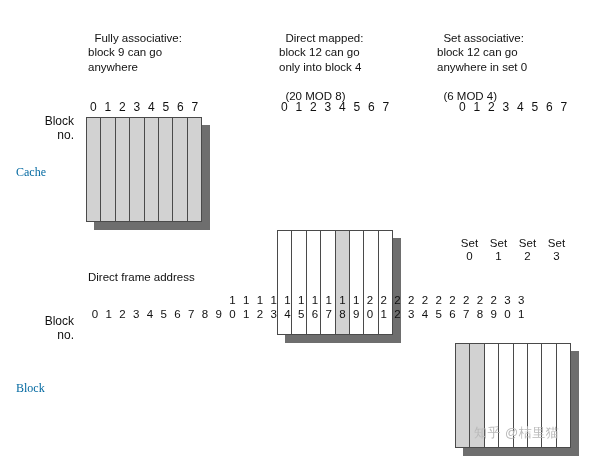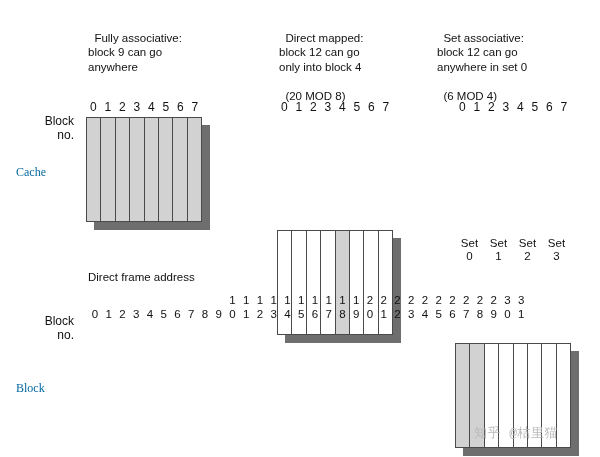--- a/index.html
+++ b/index.html
@@ -108,21 +108,21 @@
     color: #111;
     white-space: nowrap;
   }
 
   
   .watermark {
     font-size: 13px;
     color: #b9b9b9;
     letter-spacing: 0.5px;
     white-space: nowrap;
-    font-family: Liberation Mono, monospace;
+    font-family: Liberation Sans, sans-serif;
   }
 </style>
 </head>
 <body>
 
 <div class="abs caption" style="left:88px; top:16px;">
   <span>Fully associative:
 block 9 can go
 anywhere</span>
 </div>

